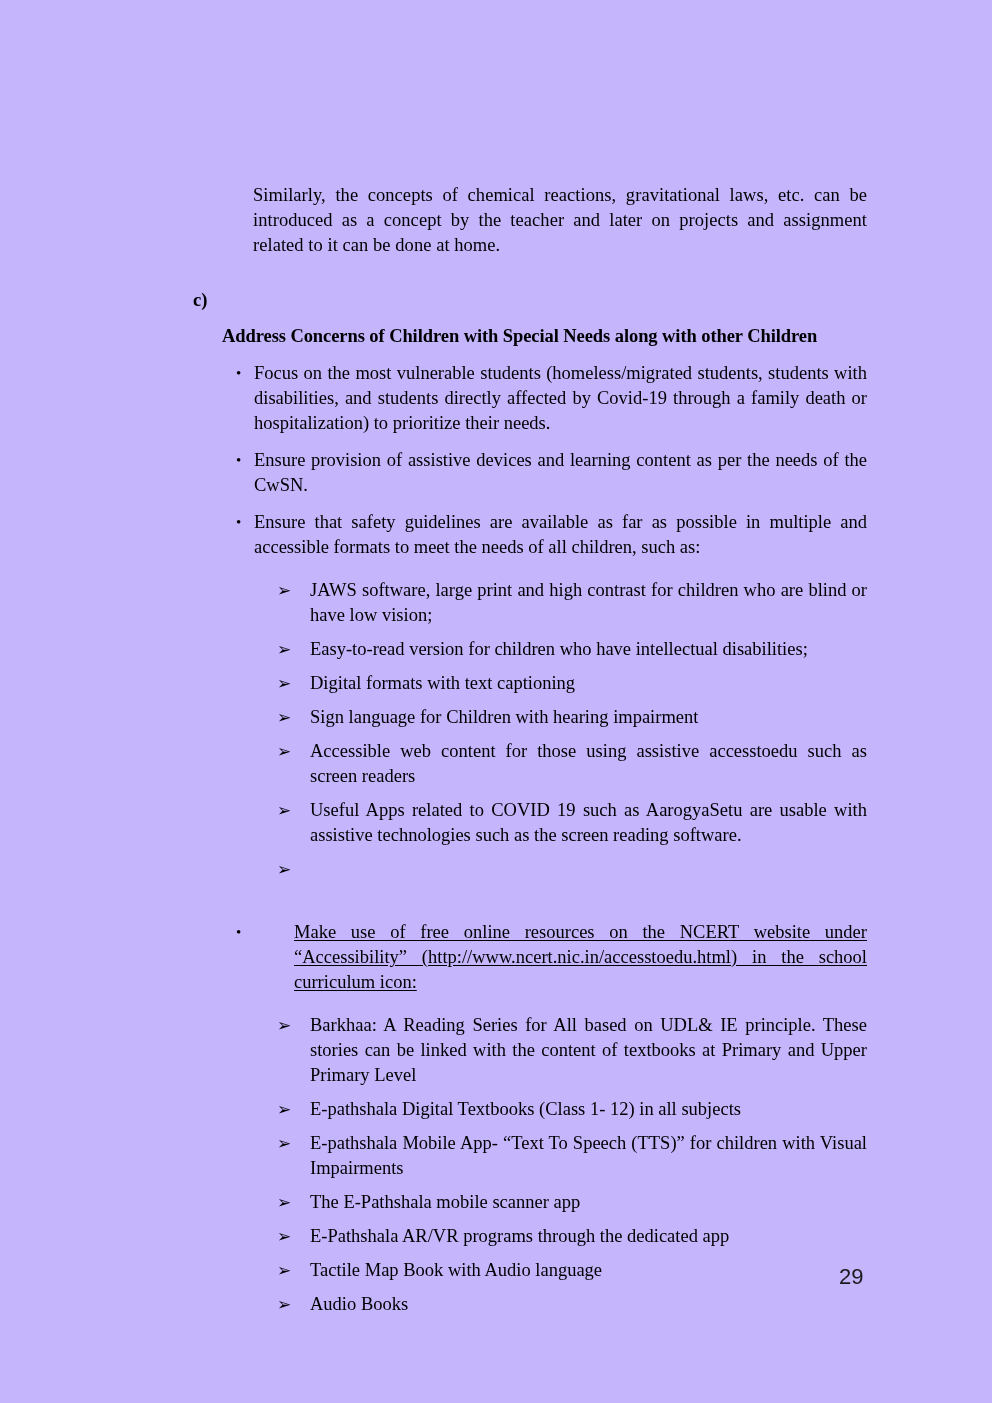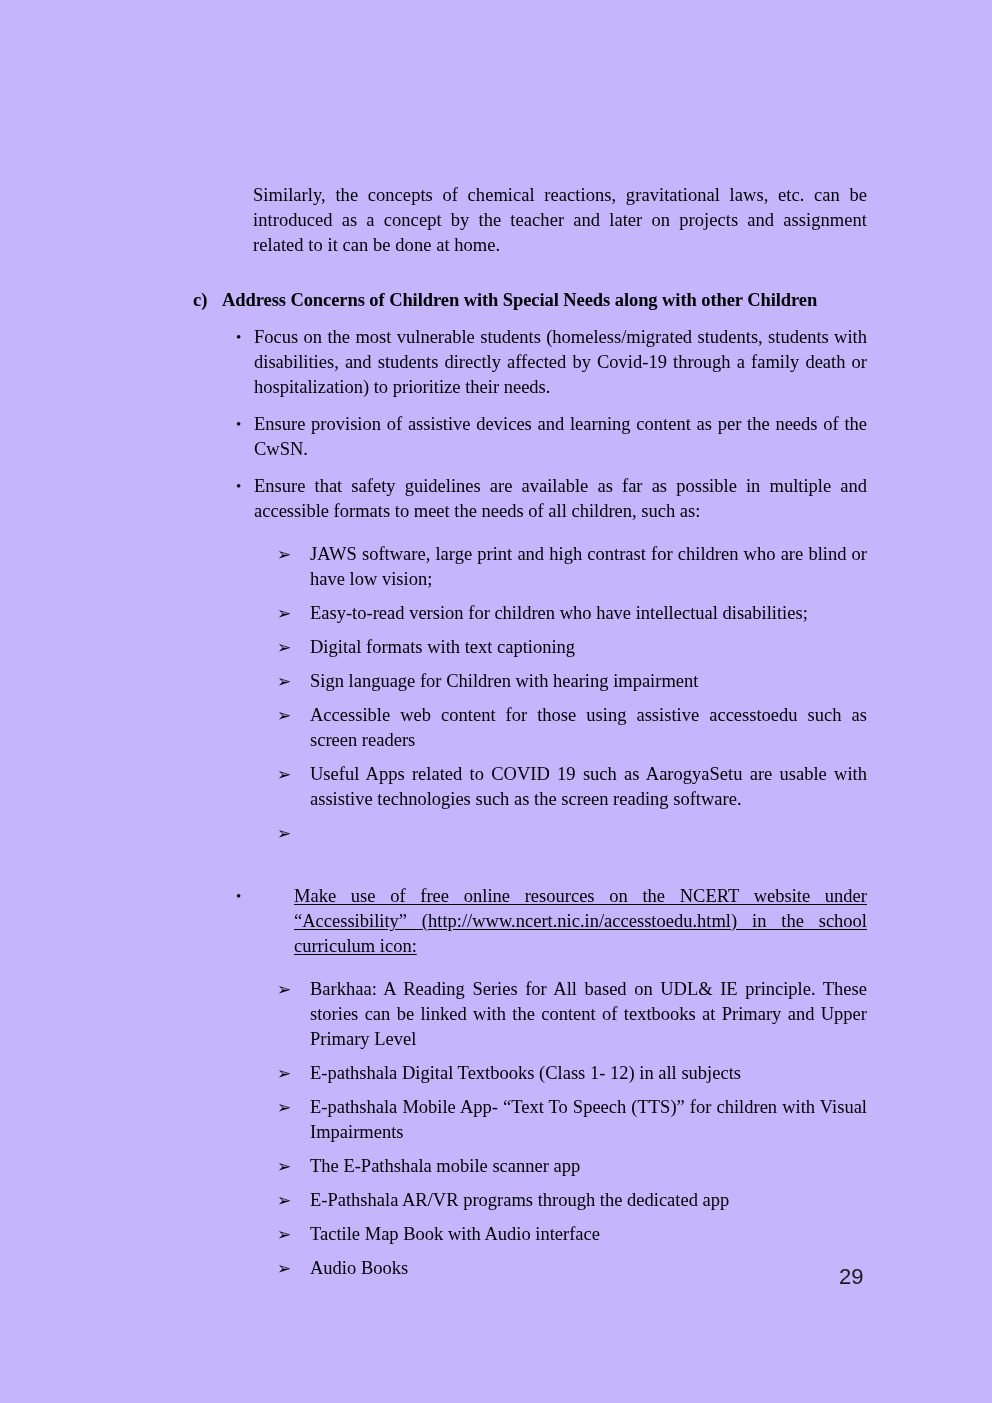--- a/index.html
+++ b/index.html
@@ -56,20 +56,21 @@
     line-height: 25px;
   }
   .heading-marker {
     width: 29px;
     flex: 0 0 29px;
   }
   .heading-text {
     flex: 1 1 auto;
     white-space: nowrap;
     letter-spacing: -0.08px;
+    margin-top: 36px;
   }
 
   
   .b1 {
     display: flex;
     margin-top: 12px;
     font-size: 18.5px;
     line-height: 25px;
   }
   .b1:first-of-type { margin-top: 12px; }
@@ -208,21 +209,21 @@
       <div class="b2">
         <span class="b2-marker">➢</span>
         <span class="b2-text">The E-Pathshala mobile scanner app</span>
       </div>
       <div class="b2">
         <span class="b2-marker">➢</span>
         <span class="b2-text">E-Pathshala AR/VR programs through the dedicated app</span>
       </div>
       <div class="b2">
         <span class="b2-marker">➢</span>
-        <span class="b2-text">Tactile Map Book with Audio interface</span>
+        <span class="b2-text">Tactile Map Book with Audio language</span>
       </div>
       <div class="b2">
         <span class="b2-marker">➢</span>
         <span class="b2-text">Audio Books</span>
       </div>
     </div>
 
   </div>
 
   <div class="page-number">29</div>

